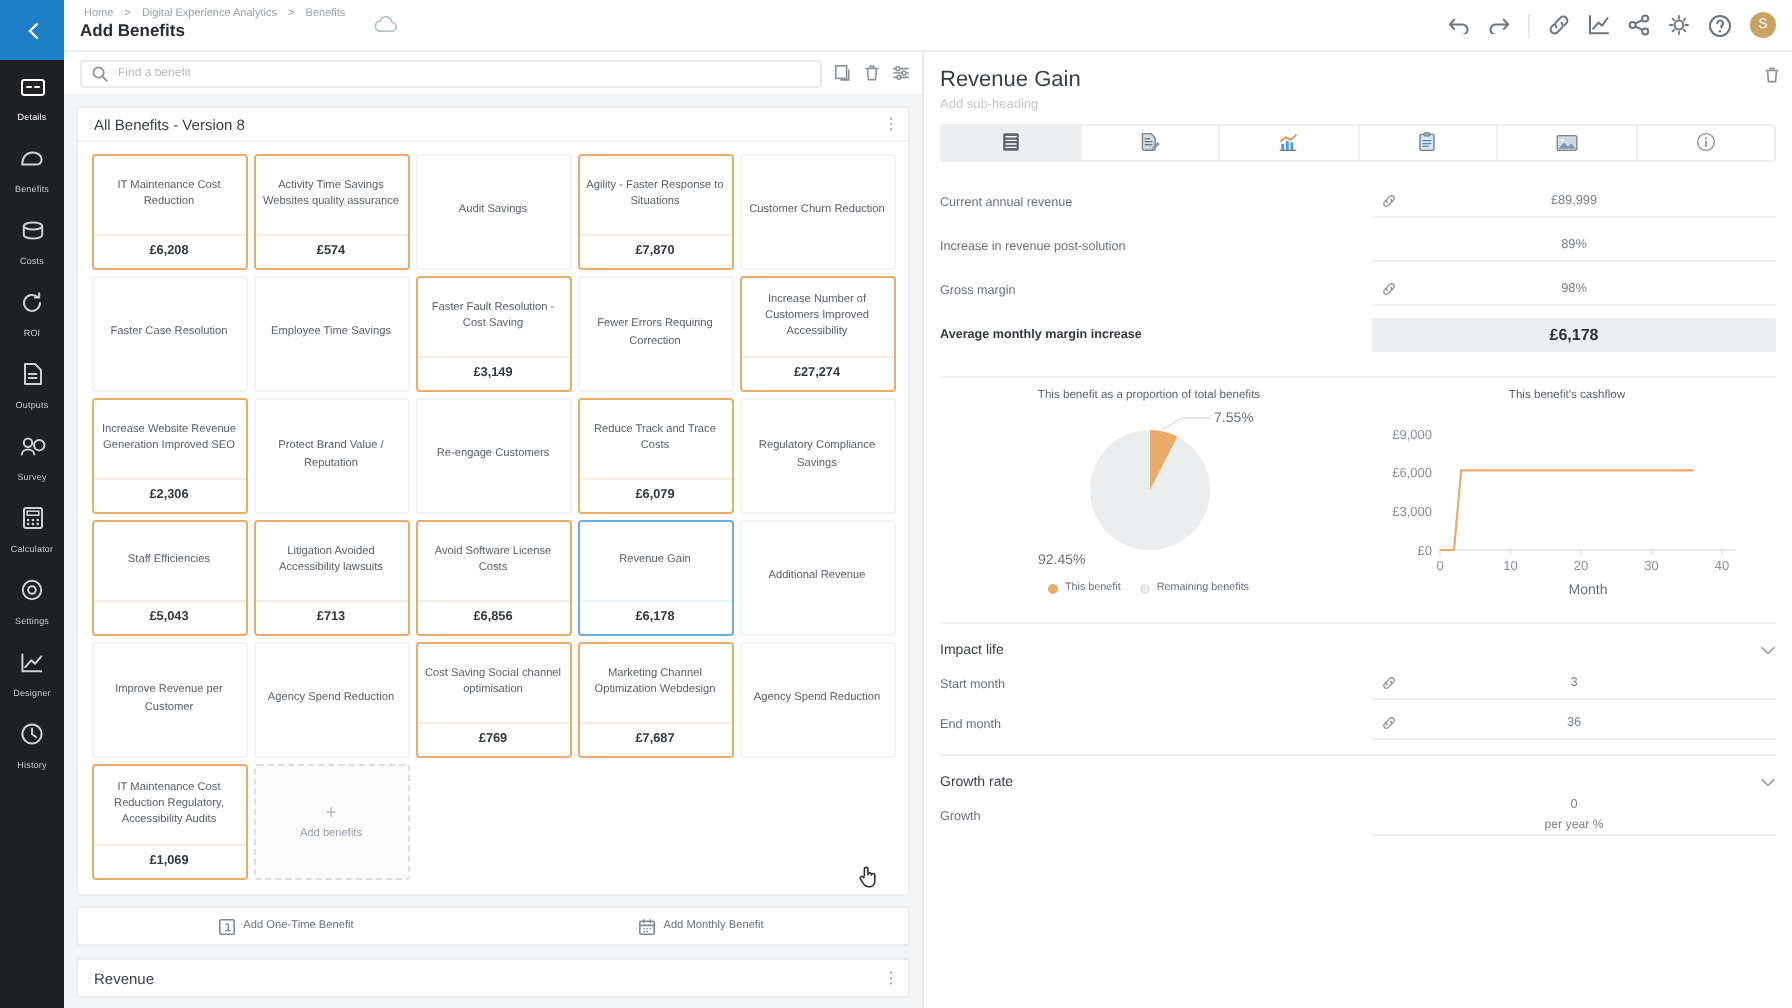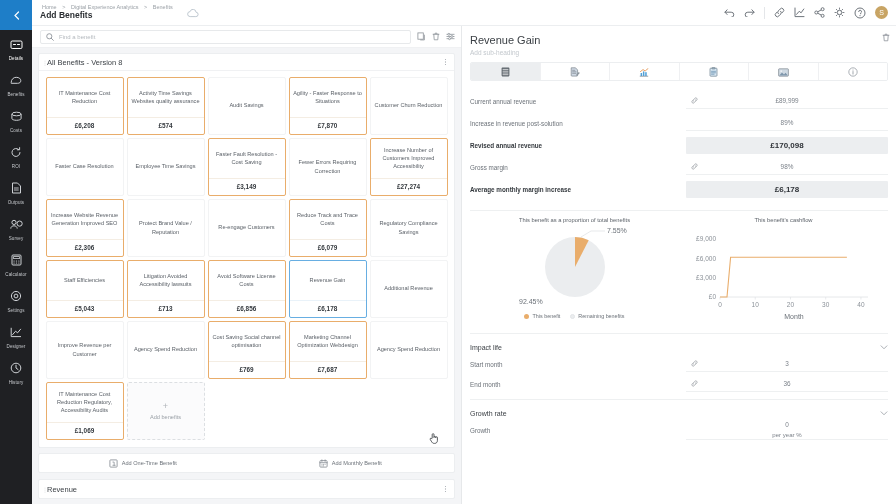--- a/index.html
+++ b/index.html
@@ -591,26 +591,20 @@
                   </span>
                   <span class="mval">£89,999</span>
                 </div>
               </div>
               <div class="mrow">
                 <div class="mlabel">Increase in revenue post-solution</div>
                 <div class="mfield">
                   <span class="mval">89%</span>
                 </div>
               </div>
-              <div class="mrow strong">
-                <div class="mlabel">Revised annual revenue</div>
-                <div class="mfield filled">
-                  <span class="mval">£170,098</span>
-                </div>
-              </div>
               <div class="mrow">
                 <div class="mlabel">Gross margin</div>
                 <div class="mfield">
                   <span class="lk">
                     <svg width="7" height="7" viewBox="0 0 9 9" fill="none">
                       <path d="M3.4 5.6a1.7 1.7 0 010-2.4l1.5-1.5a1.7 1.7 0 112.4 2.4l-.7.7" stroke="currentColor" stroke-width=".85" stroke-linecap="round"></path>
                       <path d="M5.6 3.4a1.7 1.7 0 010 2.4L4.1 7.3a1.7 1.7 0 11-2.4-2.4l.7-.7" stroke="currentColor" stroke-width=".85" stroke-linecap="round"></path>
                     </svg>
                   </span>
                   <span class="mval">98%</span>

